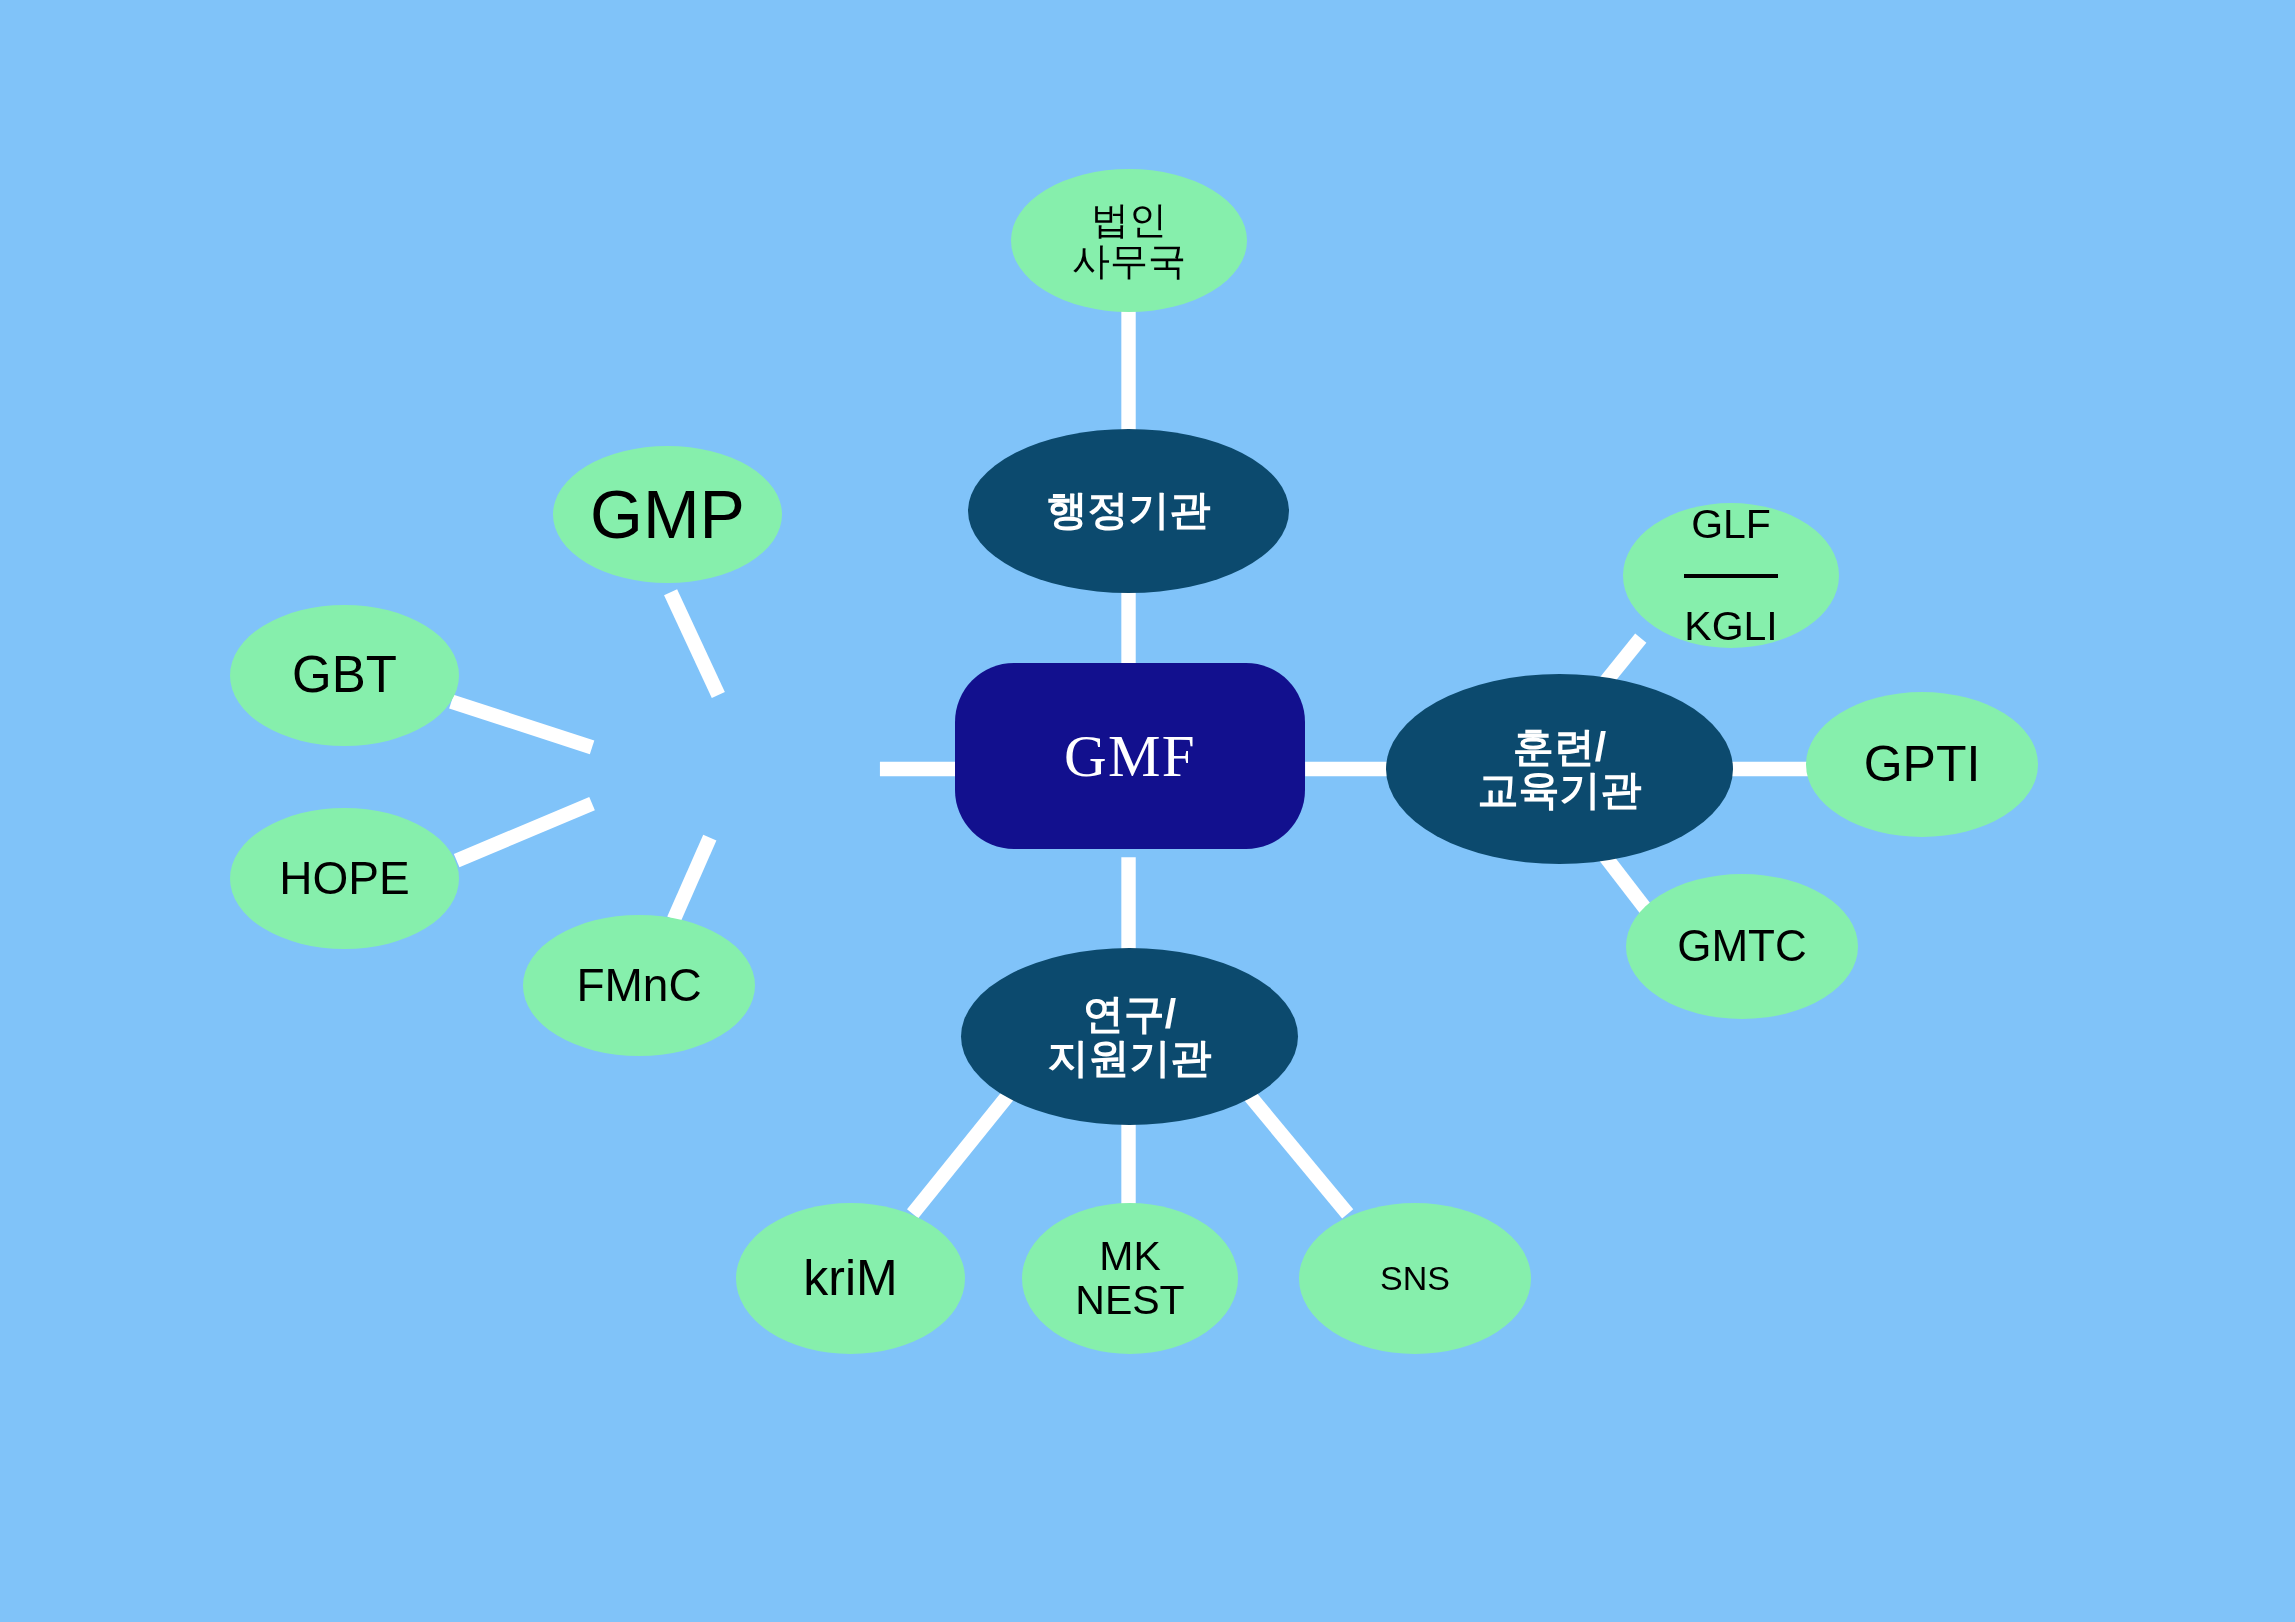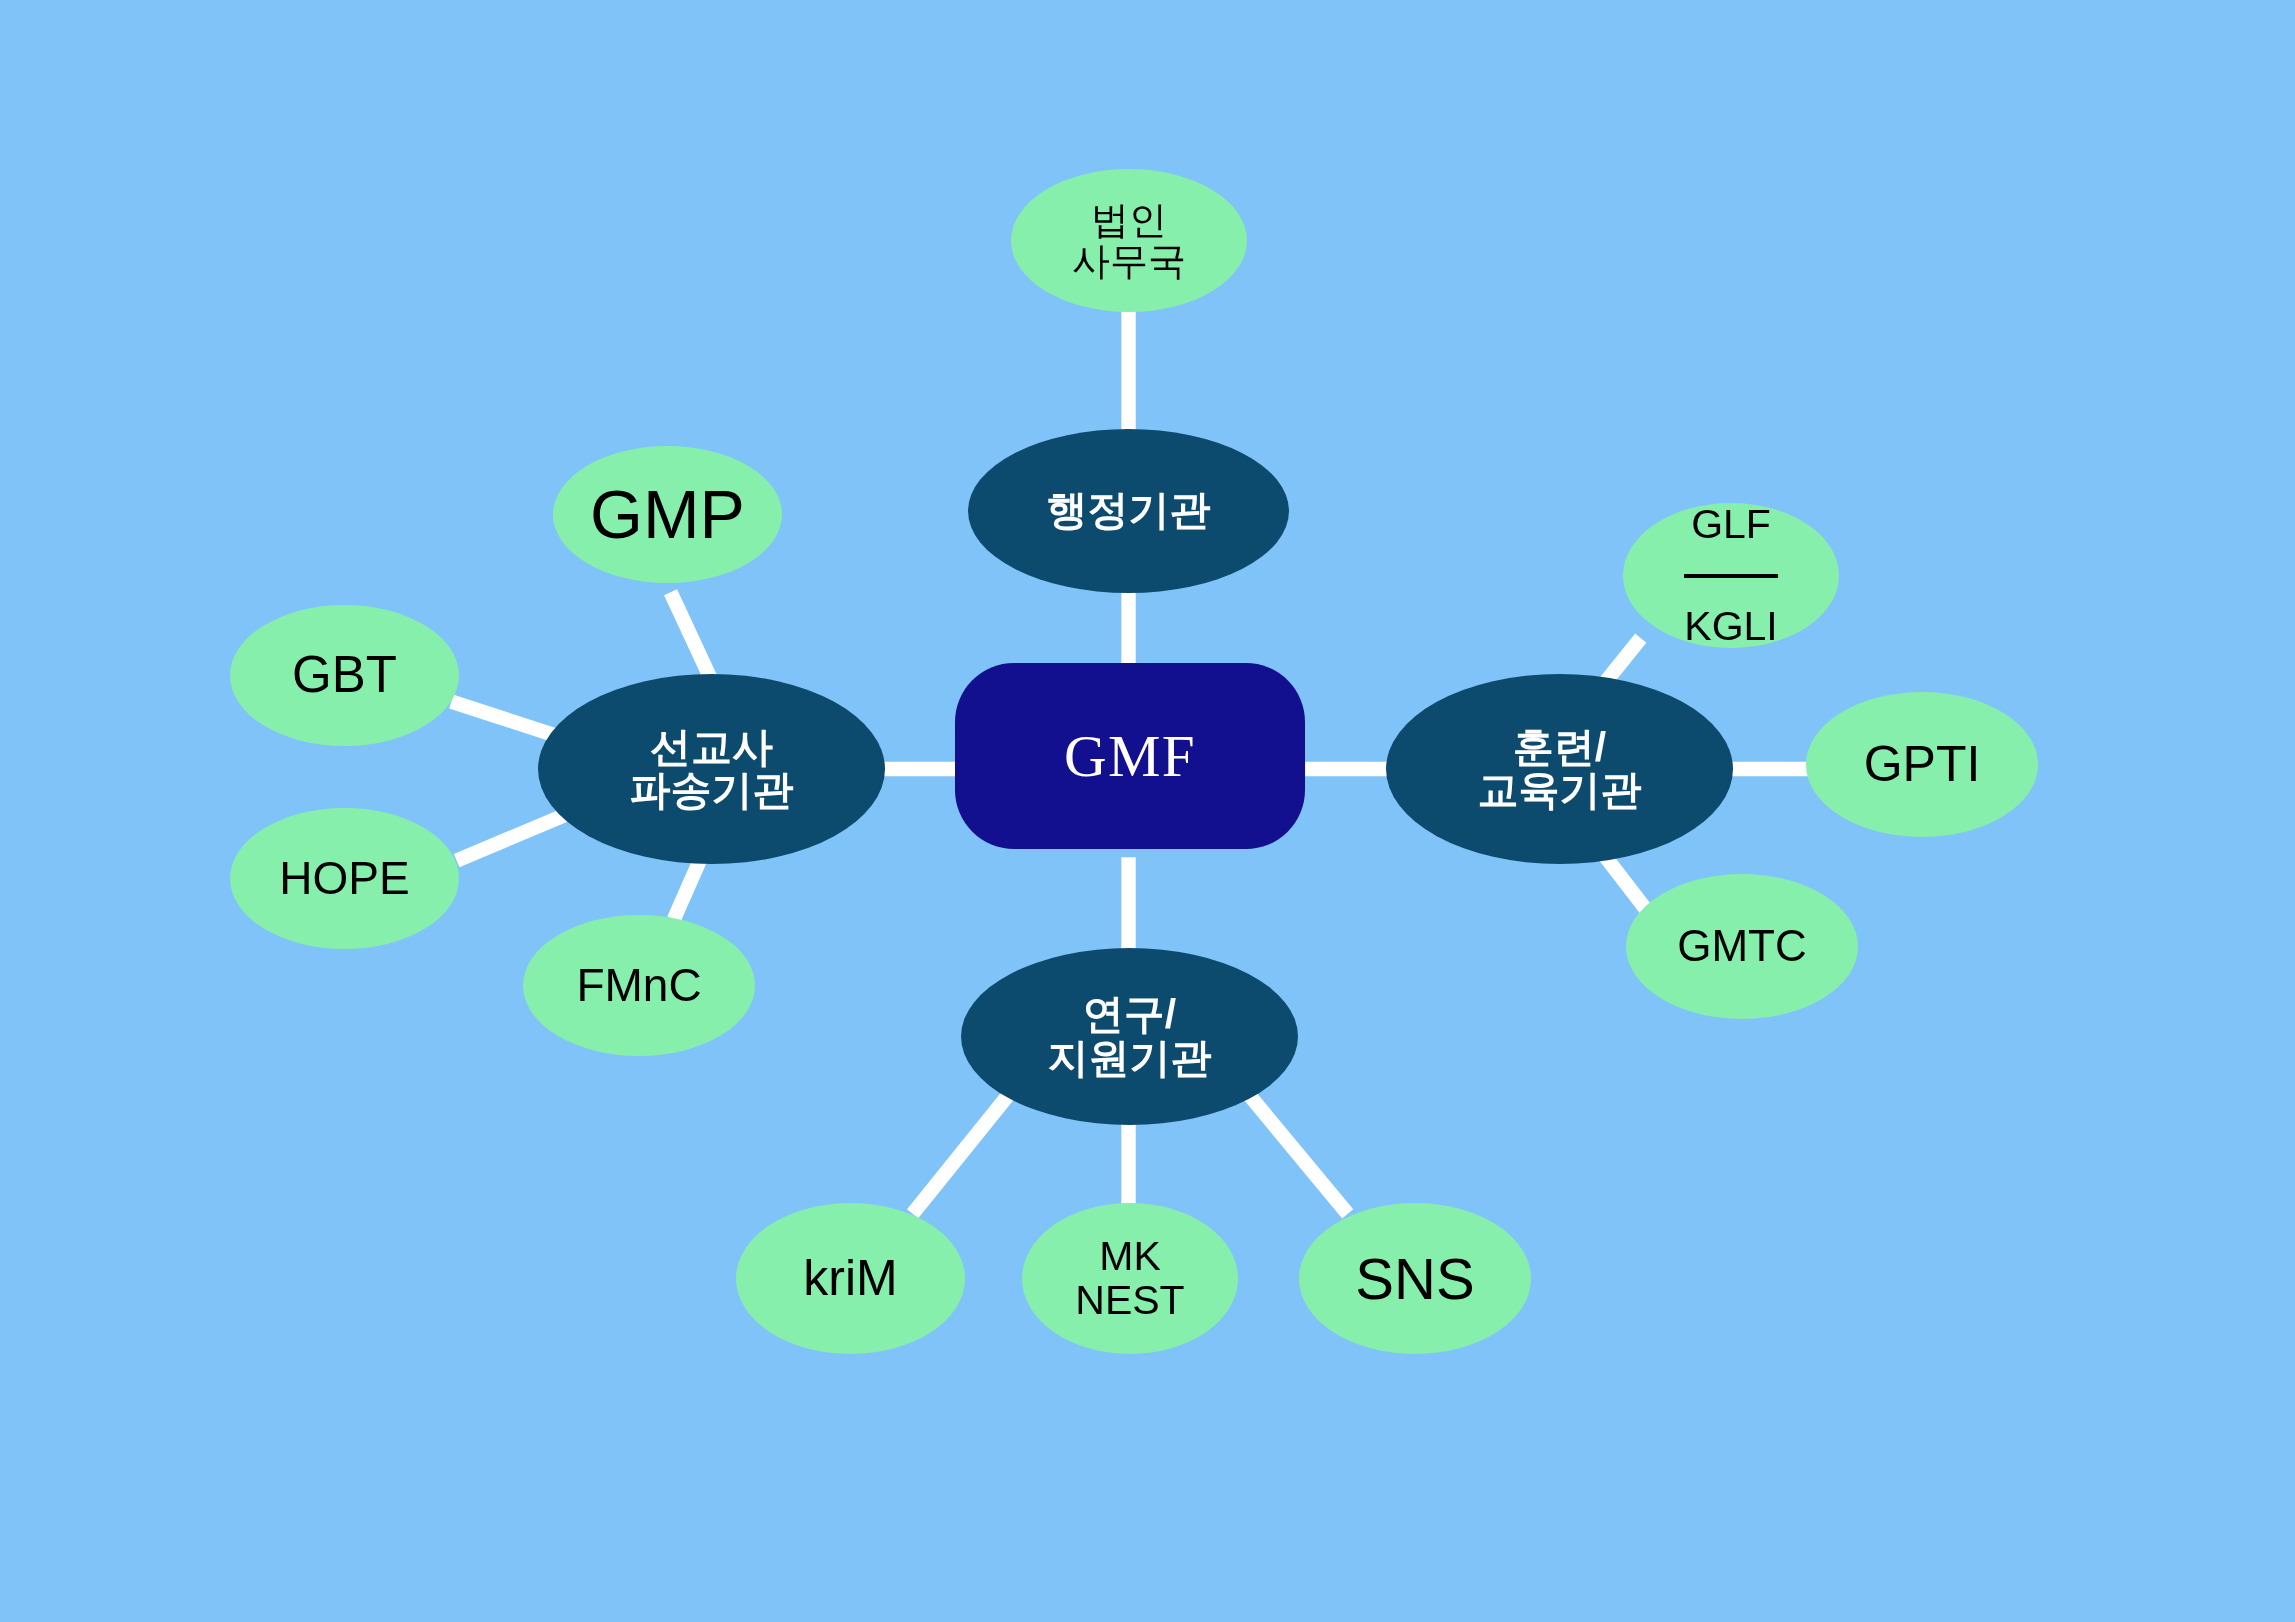--- a/index.html
+++ b/index.html
@@ -106,24 +106,20 @@
   </svg>
 
   <div class="node node-center" style="left:955px; top:663px; width:350px; height:186px; font-size:59px;">
     <span>GMF</span>
   </div>
 
   <div class="node node-hub" style="left:968px; top:429px; width:321px; height:164px; font-size:41px;">
     <span>행정기관</span>
   </div>
 
-  <div class="node node-hub" style="left:538px; top:674px; width:347px; height:190px; font-size:41px;">
-    <span>선교사
-파송기관</span>
-  </div>
 
   <div class="node node-hub" style="left:1386px; top:674px; width:347px; height:190px; font-size:41px;">
     <span>훈련/
 교육기관</span>
   </div>
 
   <div class="node node-hub" style="left:961px; top:948px; width:337px; height:177px; font-size:41px;">
     <span>연구/
 지원기관</span>
   </div>
@@ -167,18 +163,18 @@
 
   <div class="node node-leaf" style="left:736px; top:1203px; width:229px; height:151px; font-size:50px;">
     <span>kriM</span>
   </div>
 
   <div class="node node-leaf" style="left:1022px; top:1203px; width:216px; height:151px; font-size:41px;">
     <span>MK
 NEST</span>
   </div>
 
-  <div class="node node-leaf" style="left:1299px; top:1203px; width:232px; height:151px; font-size:58px;">
+  <div class="node node-leaf" style="left:1299px; top:1203px; width:232px; height:151px; font-size:34px;">
     <span>SNS</span>
   </div>
 
 </div>
 
 
 </body></html>

